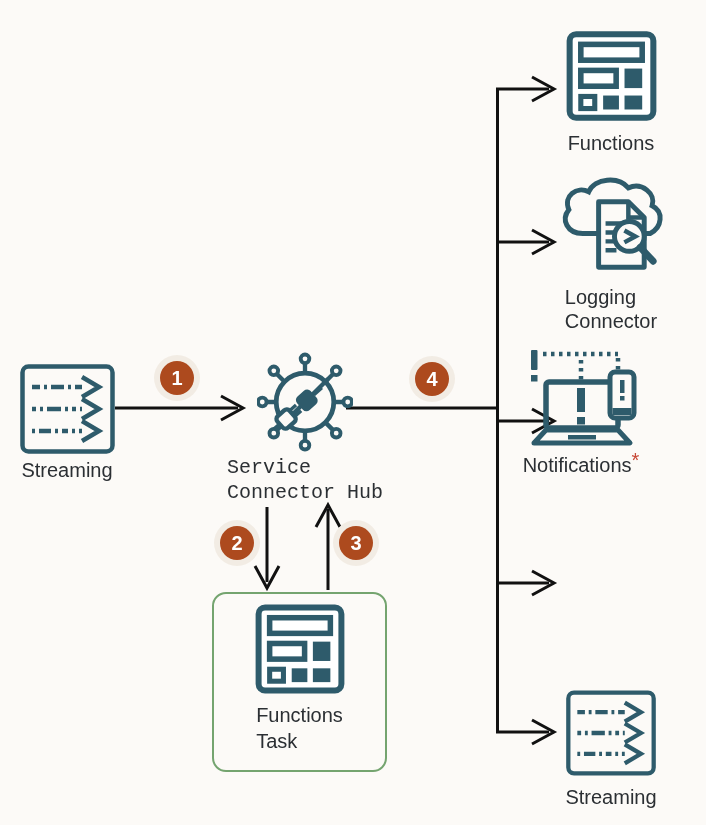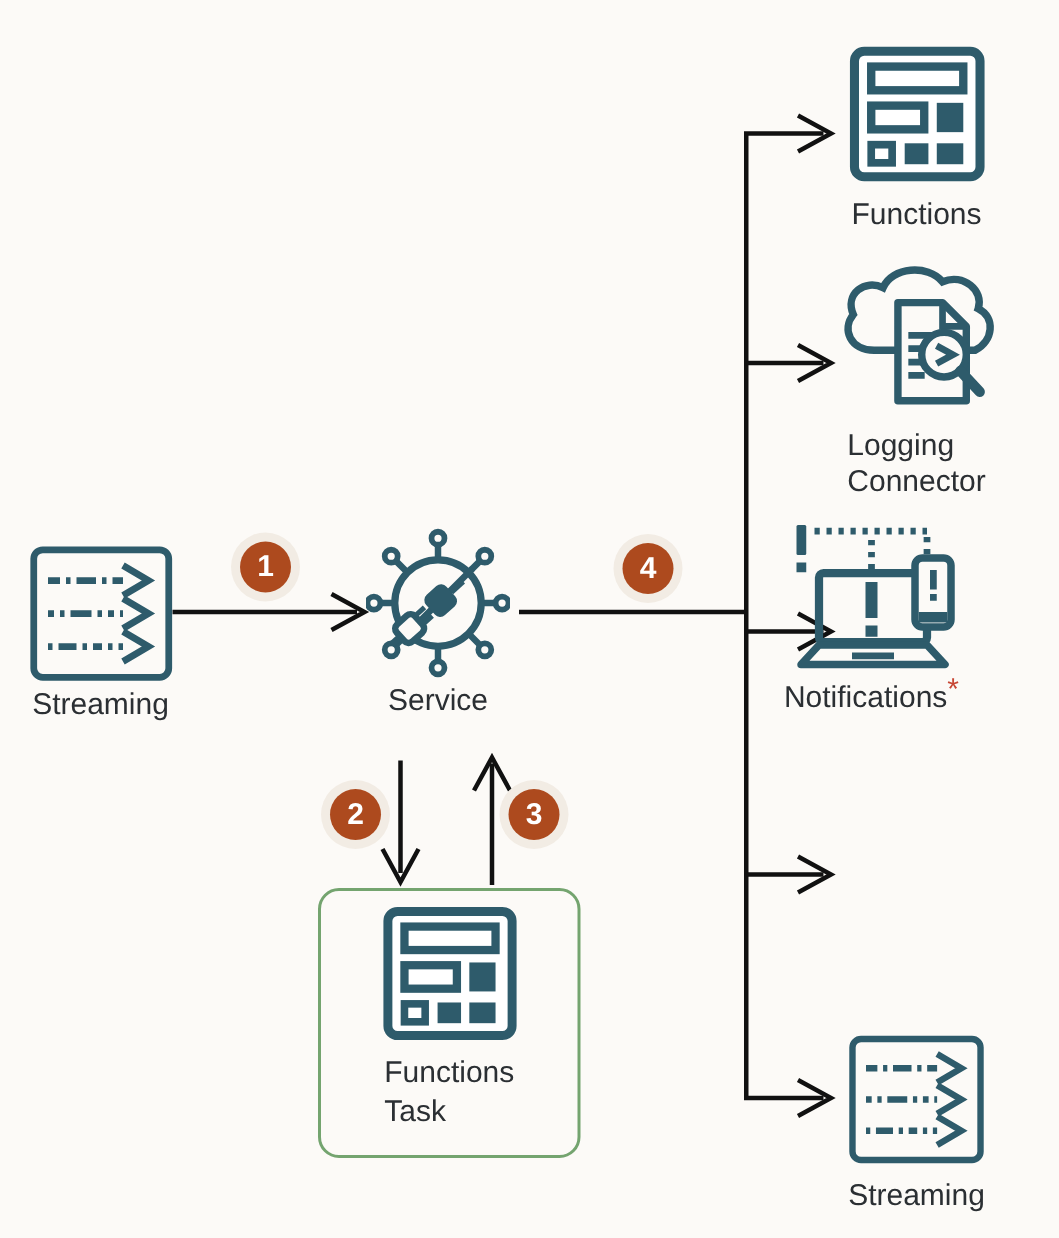--- a/index.html
+++ b/index.html
@@ -68,21 +68,21 @@
         <polyline points="63,14 80,24 63,34" stroke-width="4.5"></polyline>
         <path d="M13 46 H63" stroke-width="4.5" stroke-dasharray="4 4 3 4 14 4 3 4"></path>
         <polyline points="63,36 80,46 63,56" stroke-width="4.5"></polyline>
         <path d="M13 68 H63" stroke-width="4.5" stroke-dasharray="3 4 12 4 3 4 6 4"></path>
         <polyline points="63,58 80,68 63,78" stroke-width="4.5"></polyline>
       </svg>
     </span>
     <div class="label" style="margin-top:3px;">Streaming</div>
   </div>
 
-  <div class="node" style="left:207px;top:352px;width:170px;">
+  <div class="node" style="left:220px;top:352px;width:170px;font-family:Liberation Mono, monospace;">
     <span class="icon-wrap">
       <svg width="96" height="101" viewBox="0 0 100 105" fill="none" stroke="#2e5b6b">
 
         <path d="M50 22 V10 M50 82 V94 M20 52 H8 M80 52 H92 M28.8 30.8 L20.2 22.2 M71.2 73.2 L79.8 81.8" stroke-width="4.5"></path>
 
         <path d="M79.8 22.2 L20.2 81.8" stroke-width="4.5"></path>
 
         <circle cx="50" cy="7" r="4.5" stroke-width="4" fill="#fcfaf7"></circle>
         <circle cx="50" cy="97" r="4.5" stroke-width="4" fill="#fcfaf7"></circle>
         <circle cx="5.5" cy="52" r="4.5" stroke-width="4" fill="#fcfaf7"></circle>
@@ -99,20 +99,21 @@
           <rect x="15" y="44" width="17" height="16" rx="4" stroke-width="4.5" fill="#fcfaf7"></rect>
           <path d="M32 48 H41 M32 56 H41" stroke-width="3.5"></path>
           <rect x="43" y="42.5" width="19" height="19" rx="5" fill="#2e5b6b" stroke="none"></rect>
           <path d="M62 52 H73" stroke-width="5"></path>
           <path d="M7 52 H15" stroke-width="5"></path>
         </g>
       </svg>
     </span>
     <div class="label" style="margin-top:2px;line-height:25px;">
       <div>Service</div>
+      <div>Connector Hub</div>
     </div>
   </div>
 
   <div class="task-box">
     <span class="icon-wrap">
       <svg width="92" height="92" viewBox="0 0 100 100" fill="none" stroke="#2e5b6b">
         <rect x="5" y="5" width="90" height="90" rx="7" stroke-width="6.5" fill="#ffffff"></rect>
         <rect x="17" y="16" width="66" height="17" stroke-width="6"></rect>
         <rect x="17" y="44" width="38" height="17" stroke-width="6"></rect>
         <rect x="64" y="42" width="19" height="21" fill="#2e5b6b" stroke="none"></rect>

